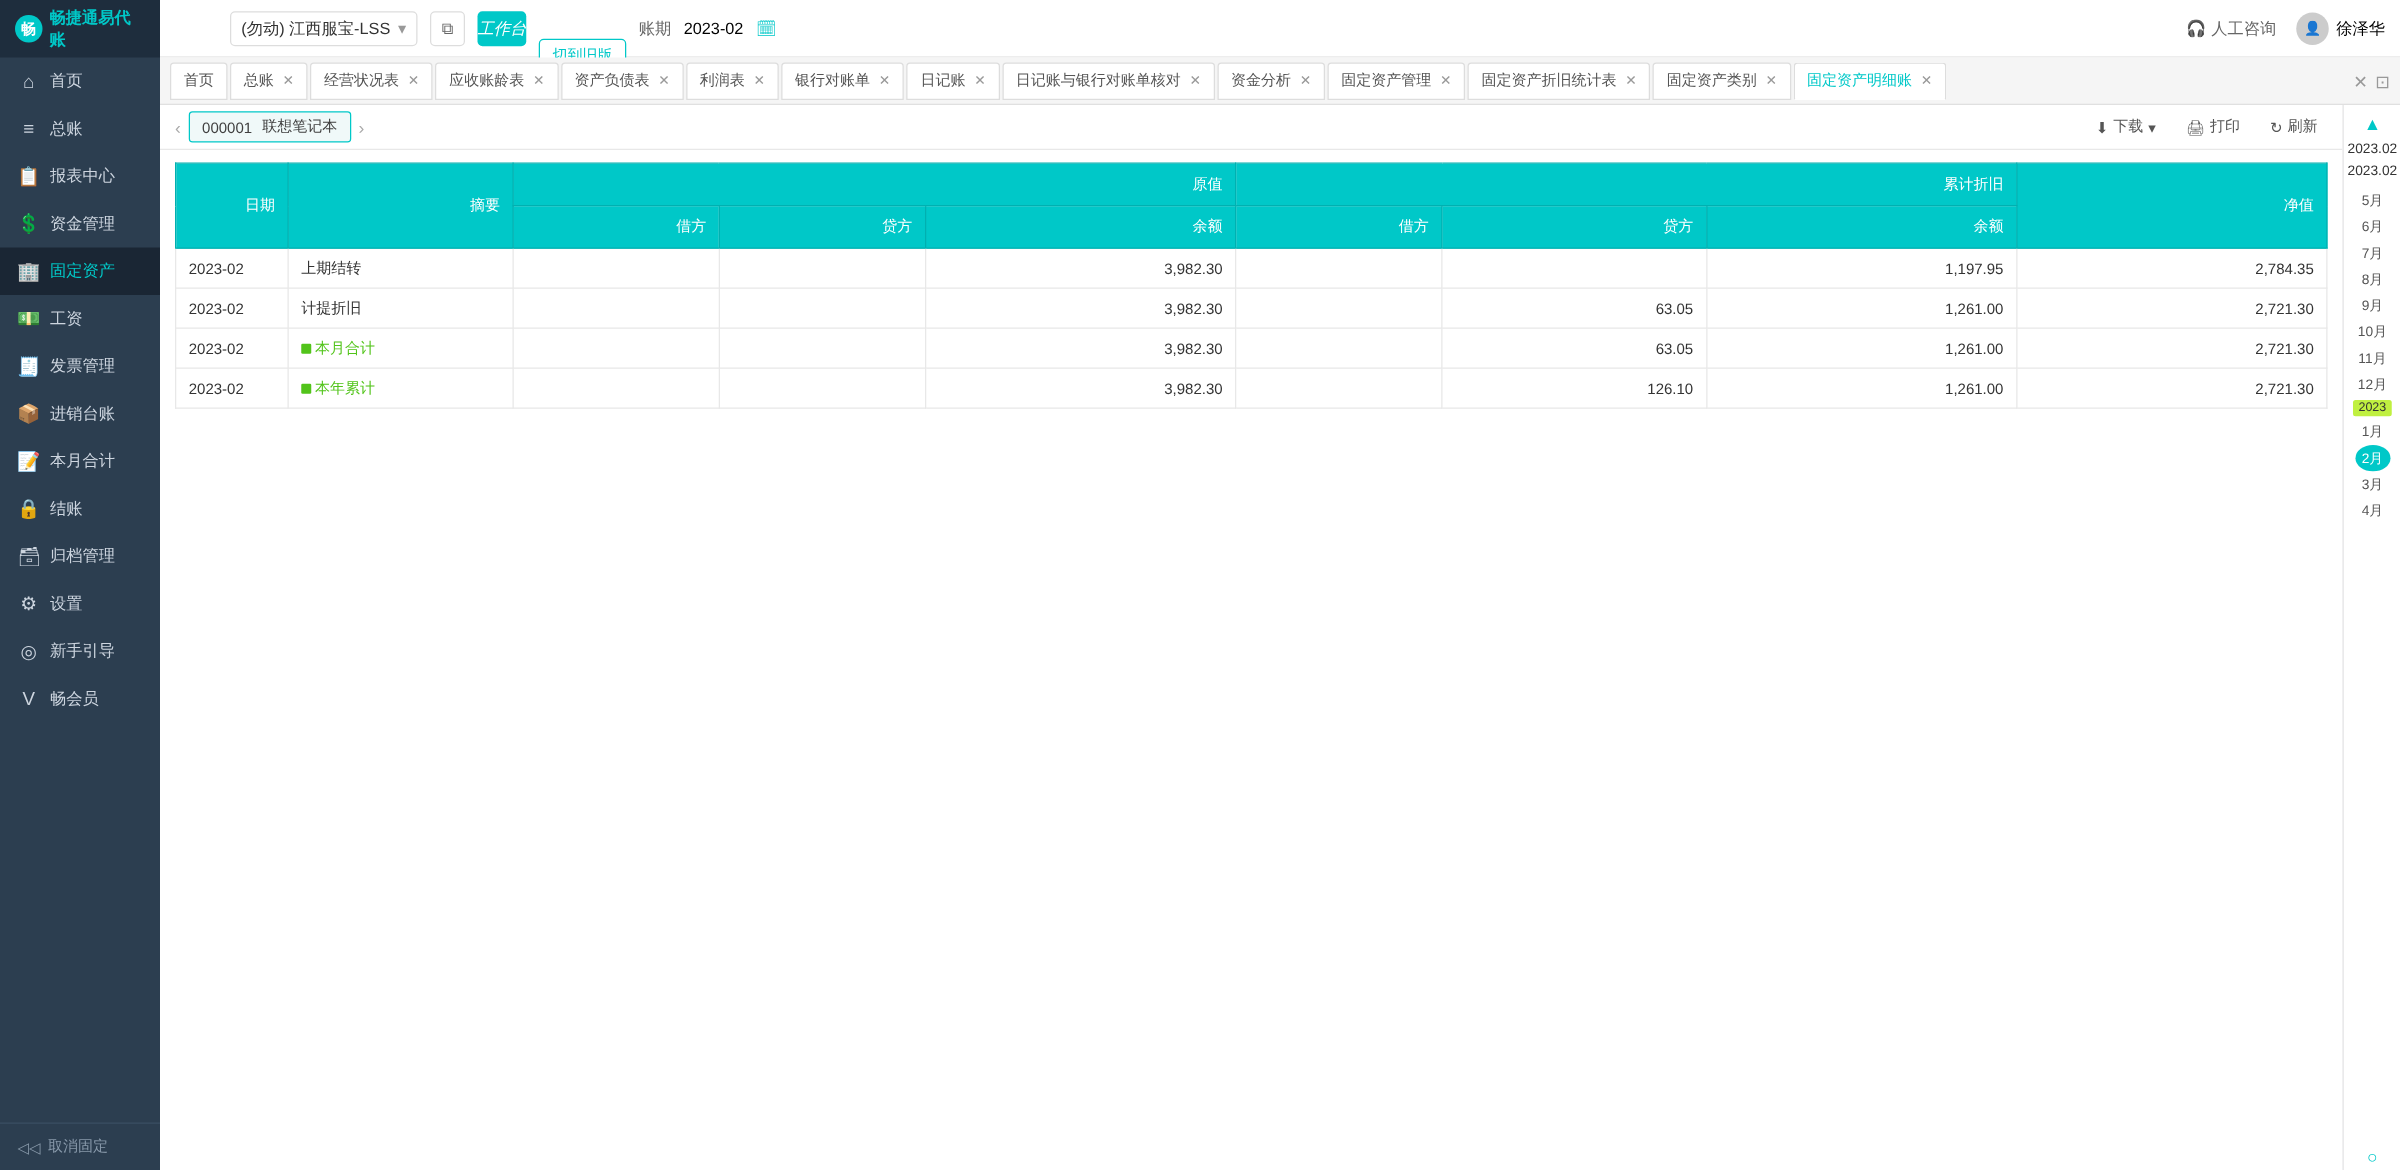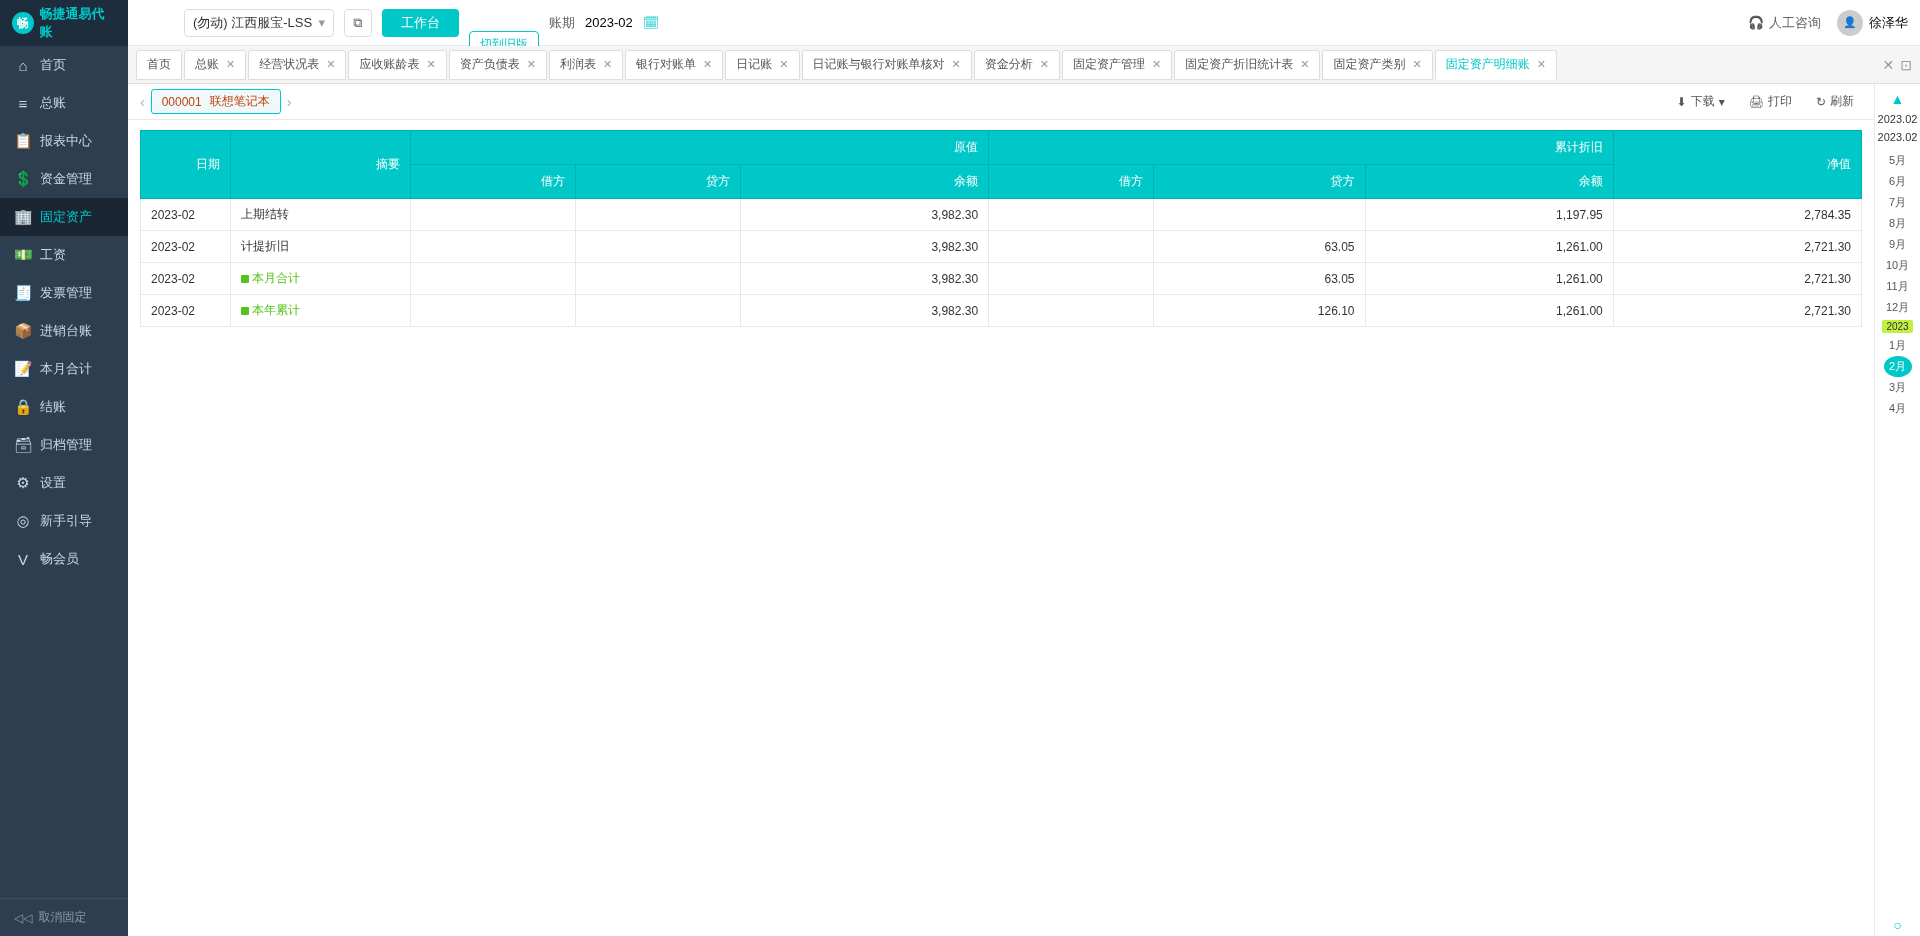--- a/index.html
+++ b/index.html
@@ -99,23 +99,24 @@
       background: #fff;
       cursor: pointer;
       display: flex; align-items: center; justify-content: center;
       color: #666;
     }
     .topbar-workbench {
       background: #00c8c8;
       color: white;
       border: none;
       border-radius: 4px;
-      padding: 5px 19px;
+      padding: 5px 0;
       cursor: pointer;
       font-size: 13px;
+      font-style: italic;
     }
     .topbar-switch-btn {
       border: 1px solid #00c8c8;
       color: #00c8c8;
       background: white;
       border-radius: 4px;
       padding: 4px 10px;
       cursor: pointer;
       font-size: 12px;
       margin-top: 44px;
@@ -215,21 +216,21 @@
       color: #aaa;
       cursor: pointer;
       font-size: 14px;
     }
     .subnav-tag {
       background: #f0f9f9;
       border: 1px solid #00c8c8;
       border-radius: 3px;
       padding: 3px 10px;
       font-size: 12px;
-      color: #c2410c;
+      color: #404040;
       display: flex; align-items: center; gap: 4px;
     }
 
     
     .table-actions {
       display: flex;
       align-items: center;
       gap: 8px;
       margin-left: auto;
     }

